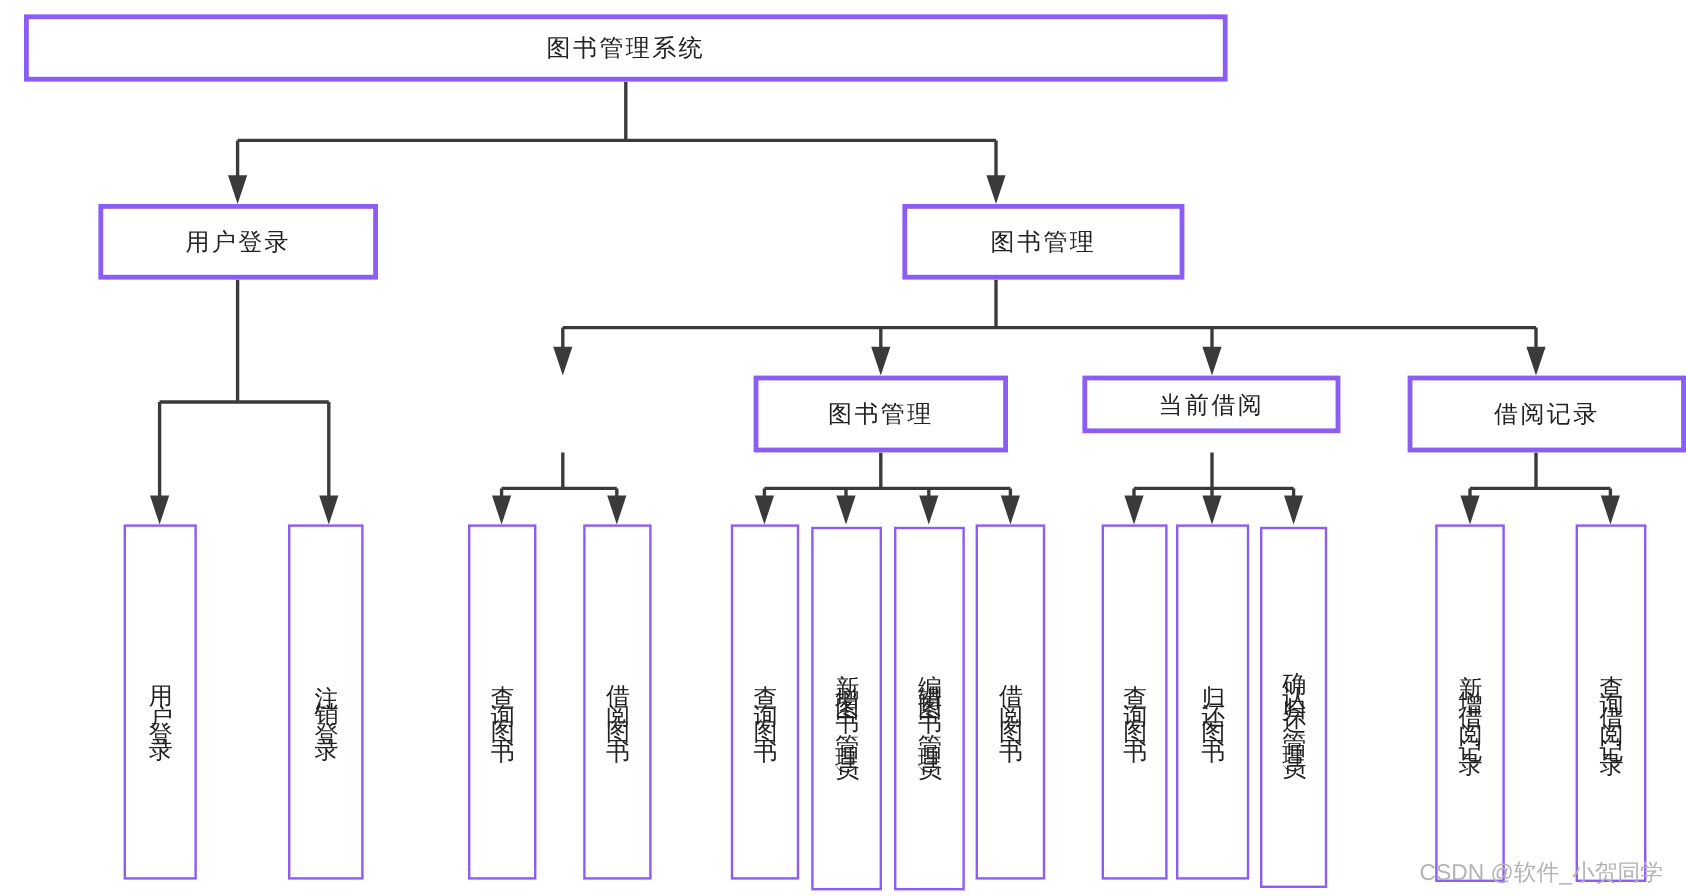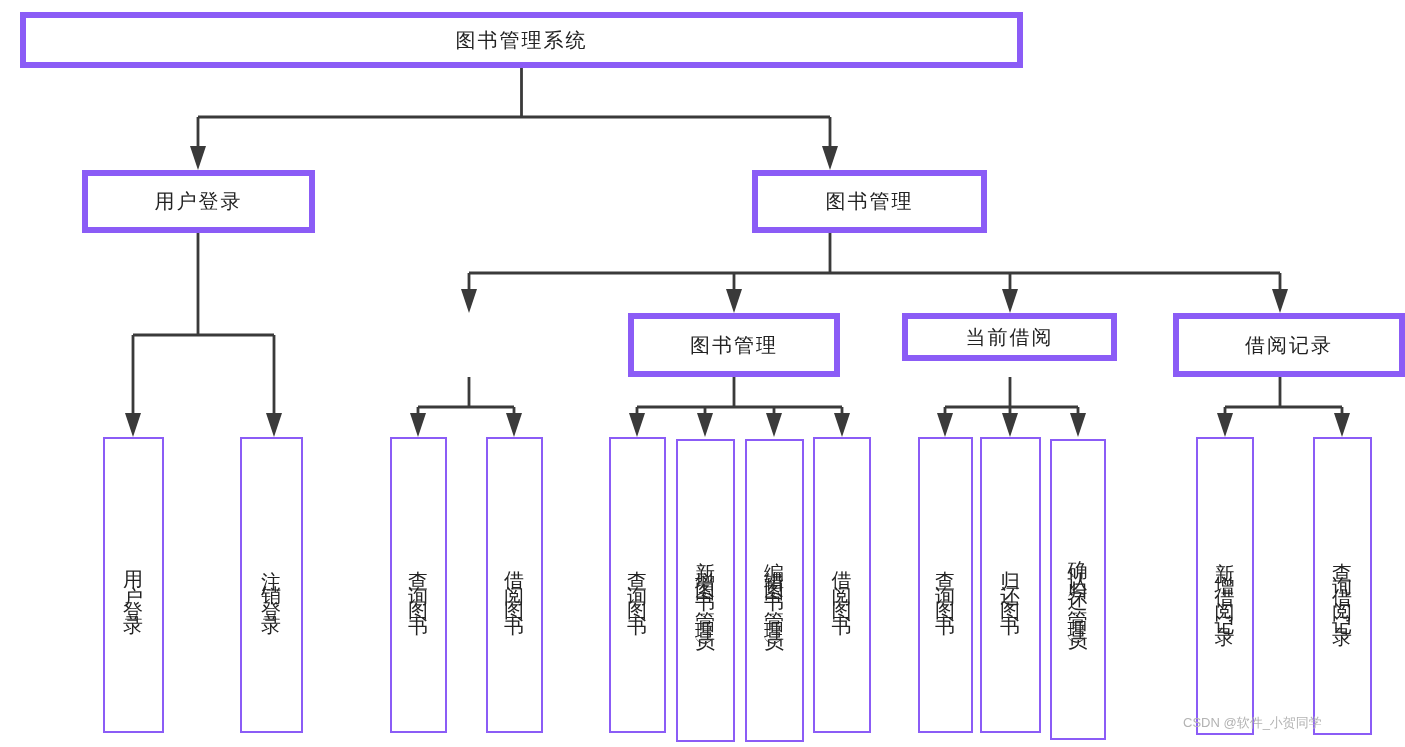--- a/index.html
+++ b/index.html
@@ -12,21 +12,21 @@
     color:#222222;
     overflow:hidden;
   }
   .connectors {
     position:absolute; left:0; top:0; width:1405px; height:747px;
     z-index:1;
   }
   .box {
     position:absolute;
     background:#ffffff;
-    border:6px solid #8b5cf6;
+    border:4px solid #8b5cf6;
     display:flex;
     align-items:center;
     justify-content:center;
     font-size:20px;
     letter-spacing:2px;
     z-index:2;
     color:#222222;
   }
   .leaf { border-width:2px; }
   .vtext {
@@ -35,21 +35,21 @@
     line-height:1;
     font-size:20px;
     white-space:nowrap;
   }
   .sp15 { letter-spacing:15px; }
   .sp13 { letter-spacing:13px; }
   .sp10 { letter-spacing:10px; }
   .watermark {
     position:absolute;
     left:1183px; top:714px;
-    font-size:13px;
+    font-size:19px;
     color:#b3b3b3;
     z-index:3;
     white-space:nowrap;
   }
 </style>
 </head>
 <body>
 
 <div class="canvas">
 

